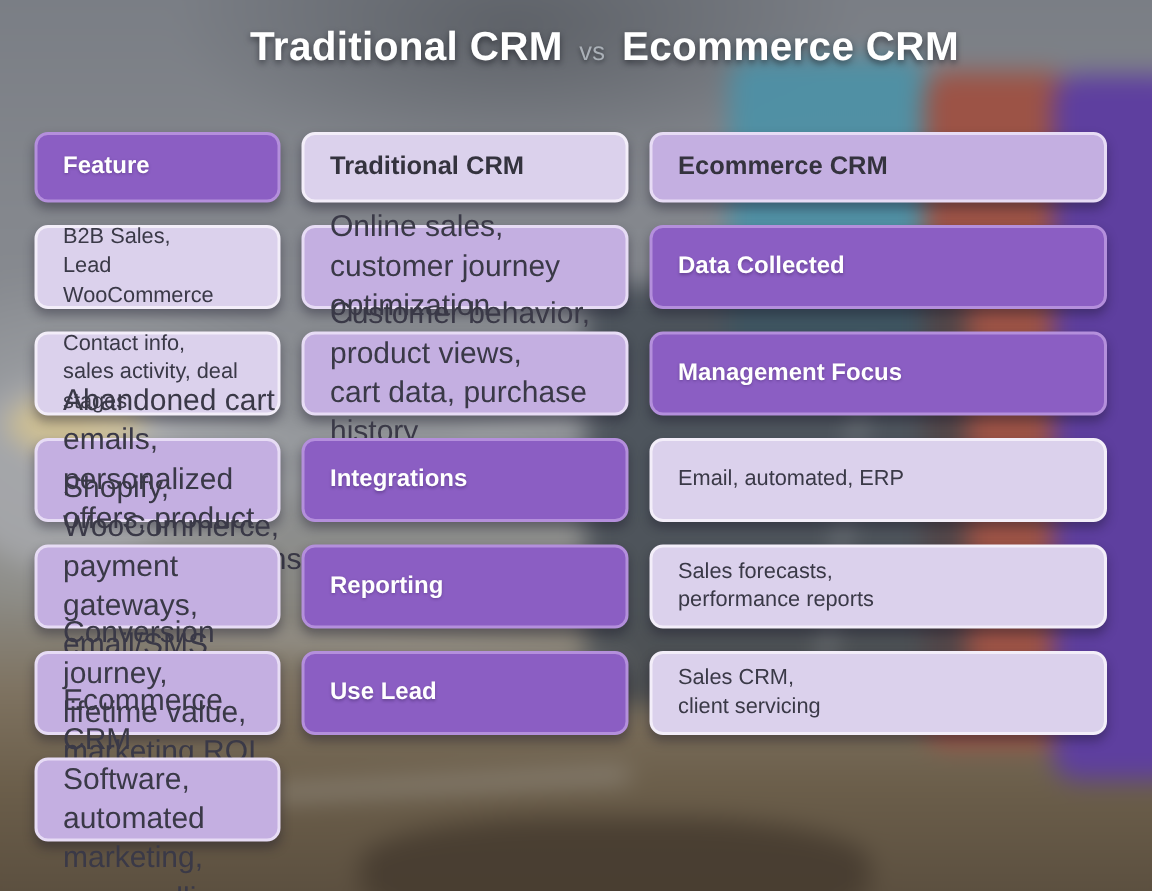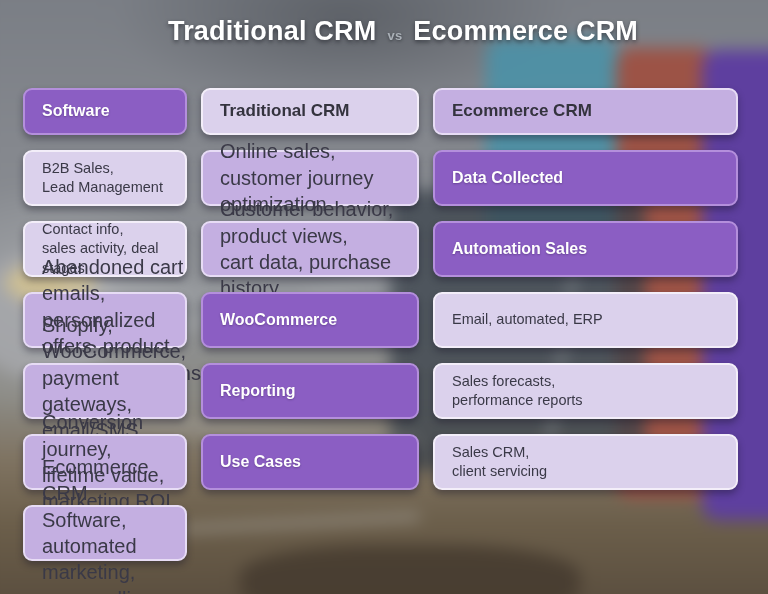--- a/index.html
+++ b/index.html
@@ -36,21 +36,21 @@
 
   
   .title{
     position:absolute;left:0;right:0;top:16px;
     display:flex;justify-content:center;align-items:baseline;gap:11px;
     font-weight:bold;font-size:27px;letter-spacing:.2px;
     color:var(--title_text,#fff);
     text-shadow:0 2px 4px rgba(14,17,23,.55);
   }
   .title .vs{
-    font-size:13px;font-weight:bold;color:var(--vs_text,#aab0b7);
+    font-size:17px;font-weight:normal;color:var(--vs_text,#aab0b7);
     text-shadow:0 1px 3px rgba(14,17,23,.5);
   }
 
   
   .table{
     position:absolute;left:23px;top:88px;
     display:grid;
     grid-template-columns:164px 218px 305px;
     grid-template-rows:47px repeat(6,56px);
     column-gap:14px;row-gap:15px;
@@ -102,50 +102,50 @@
   </div>
 
   <div class="title">
     <span>Traditional CRM</span>
     <span class="vs">vs</span>
     <span>Ecommerce CRM</span>
   </div>
 
   <div class="table">
 
-    <div class="cell feature">Software</div>
+    <div class="cell feature">Feature</div>
     <div class="cell trad colhead">Traditional CRM</div>
     <div class="cell ecom colhead">Ecommerce CRM</div>
 
     <div class="cell trad">B2B Sales,
-Lead Management</div>
+Lead WooCommerce</div>
     <div class="cell ecom">Online sales,
 customer journey optimization</div>
 
     <div class="cell feature">Data Collected</div>
     <div class="cell trad">Contact info,
 sales activity, deal stages</div>
     <div class="cell ecom">Customer behavior, product views,
 cart data, purchase history</div>
 
-    <div class="cell feature">Automation Sales</div>
+    <div class="cell feature">Management Focus</div>
     <div class="cell ecom">Abandoned cart emails, personalized
 offers, product recommendations</div>
 
-    <div class="cell feature">WooCommerce</div>
+    <div class="cell feature">Integrations</div>
     <div class="cell trad">Email, automated, ERP</div>
     <div class="cell ecom">Shopify, WooCommerce,
 payment gateways, email/SMS tools</div>
 
     <div class="cell feature">Reporting</div>
     <div class="cell trad">Sales forecasts,
 performance reports</div>
     <div class="cell ecom">Conversion journey,
 lifetime value, marketing ROI</div>
 
-    <div class="cell feature">Use Cases</div>
+    <div class="cell feature">Use Lead</div>
     <div class="cell trad">Sales CRM,
 client servicing</div>
     <div class="cell ecom">Ecommerce CRM Software,
 automated marketing, cross-selling</div>
   </div>
 
 </div>
 
 </body></html>

